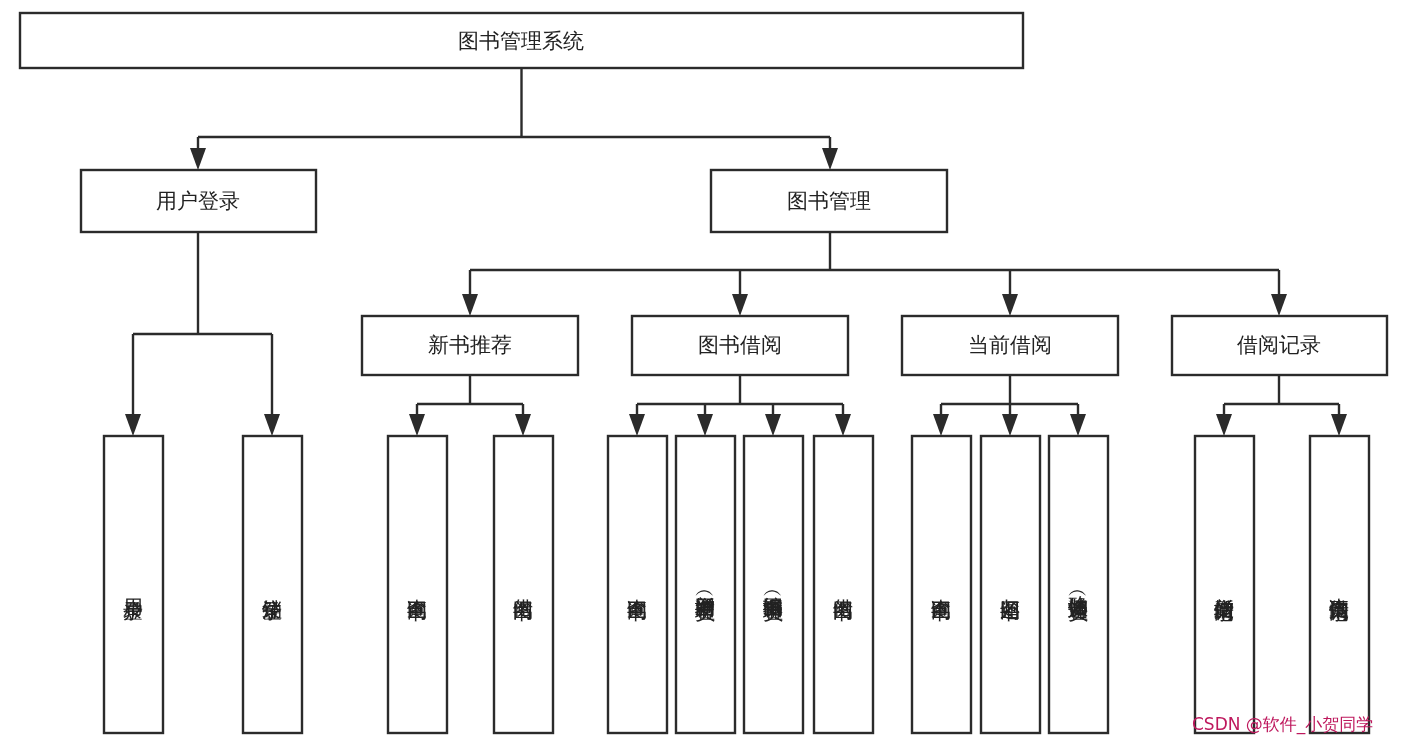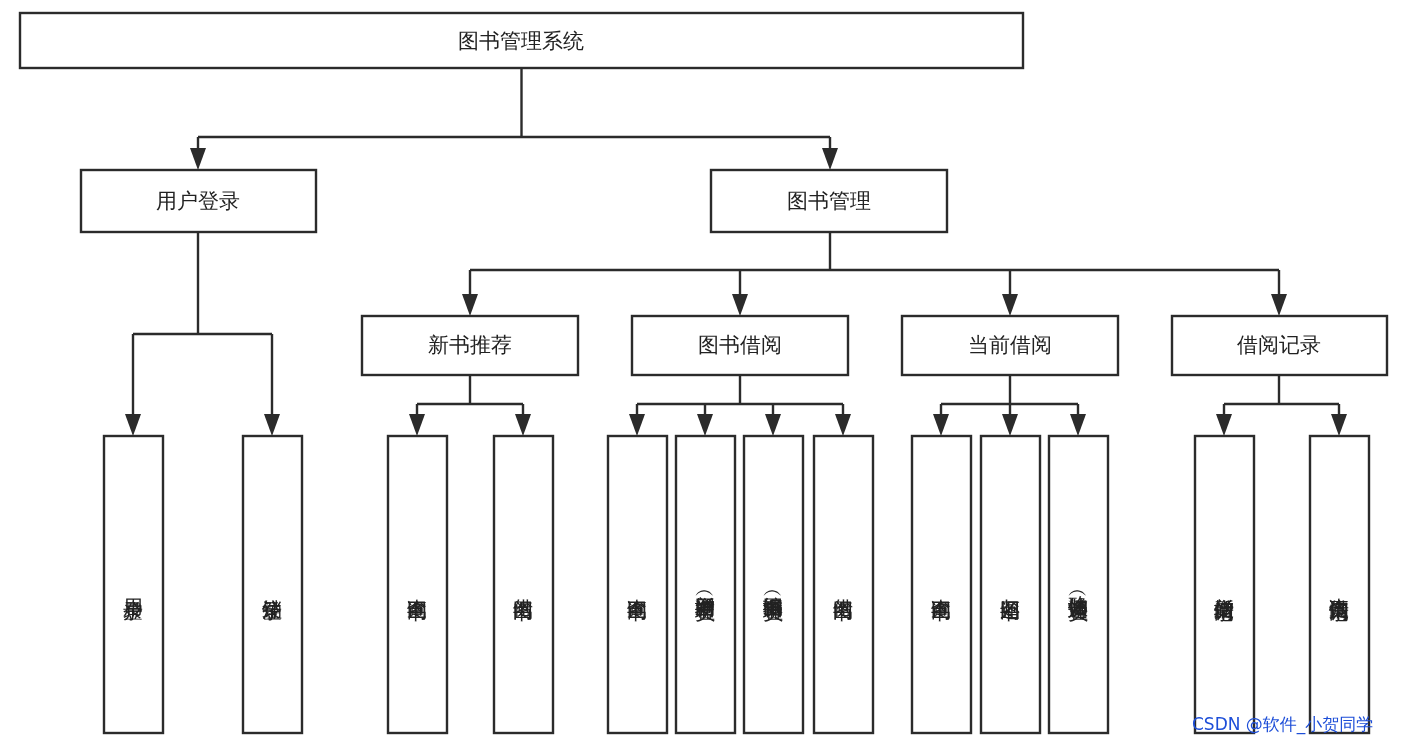--- a/index.html
+++ b/index.html
@@ -61,21 +61,21 @@
     display: flex;
     align-items: center;
     justify-content: center;
     white-space: nowrap;
     pointer-events: none;
   }
   .watermark {
     position: absolute;
     font-family: "DejaVu Sans", "Liberation Sans", sans-serif;
     font-size: 17px;
-    color: #1d4ed8;
+    color: #be185d;
     white-space: nowrap;
     left: 1192px;
     top: 713px;
   }
 </style>
 </head>
 <body>
 
 <div id="diagram-root">
 

